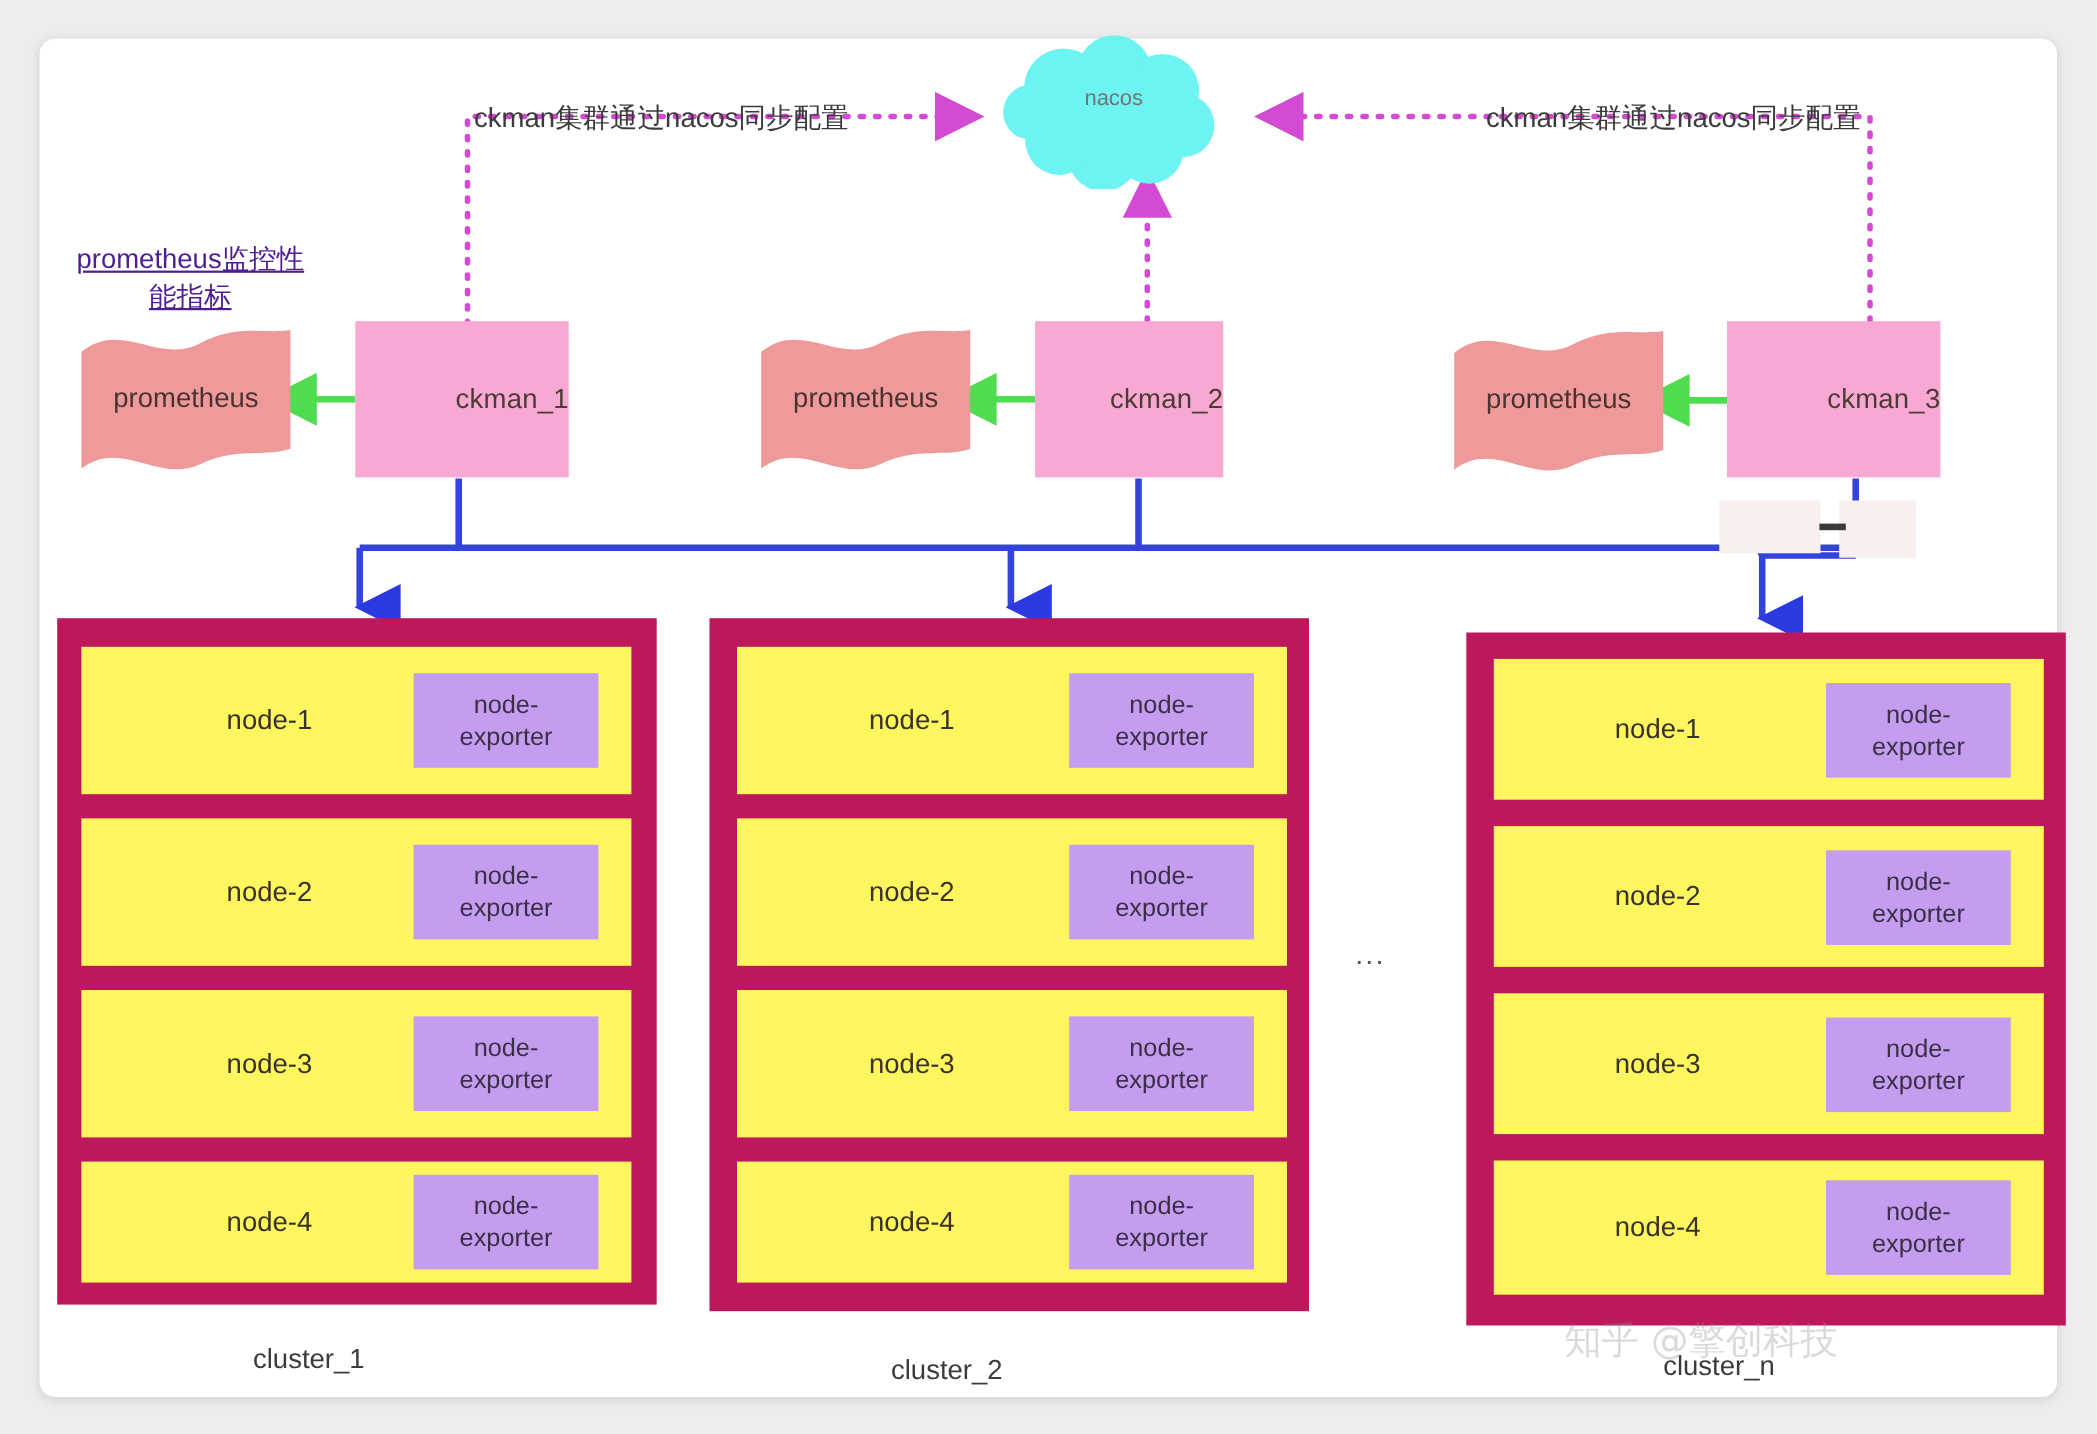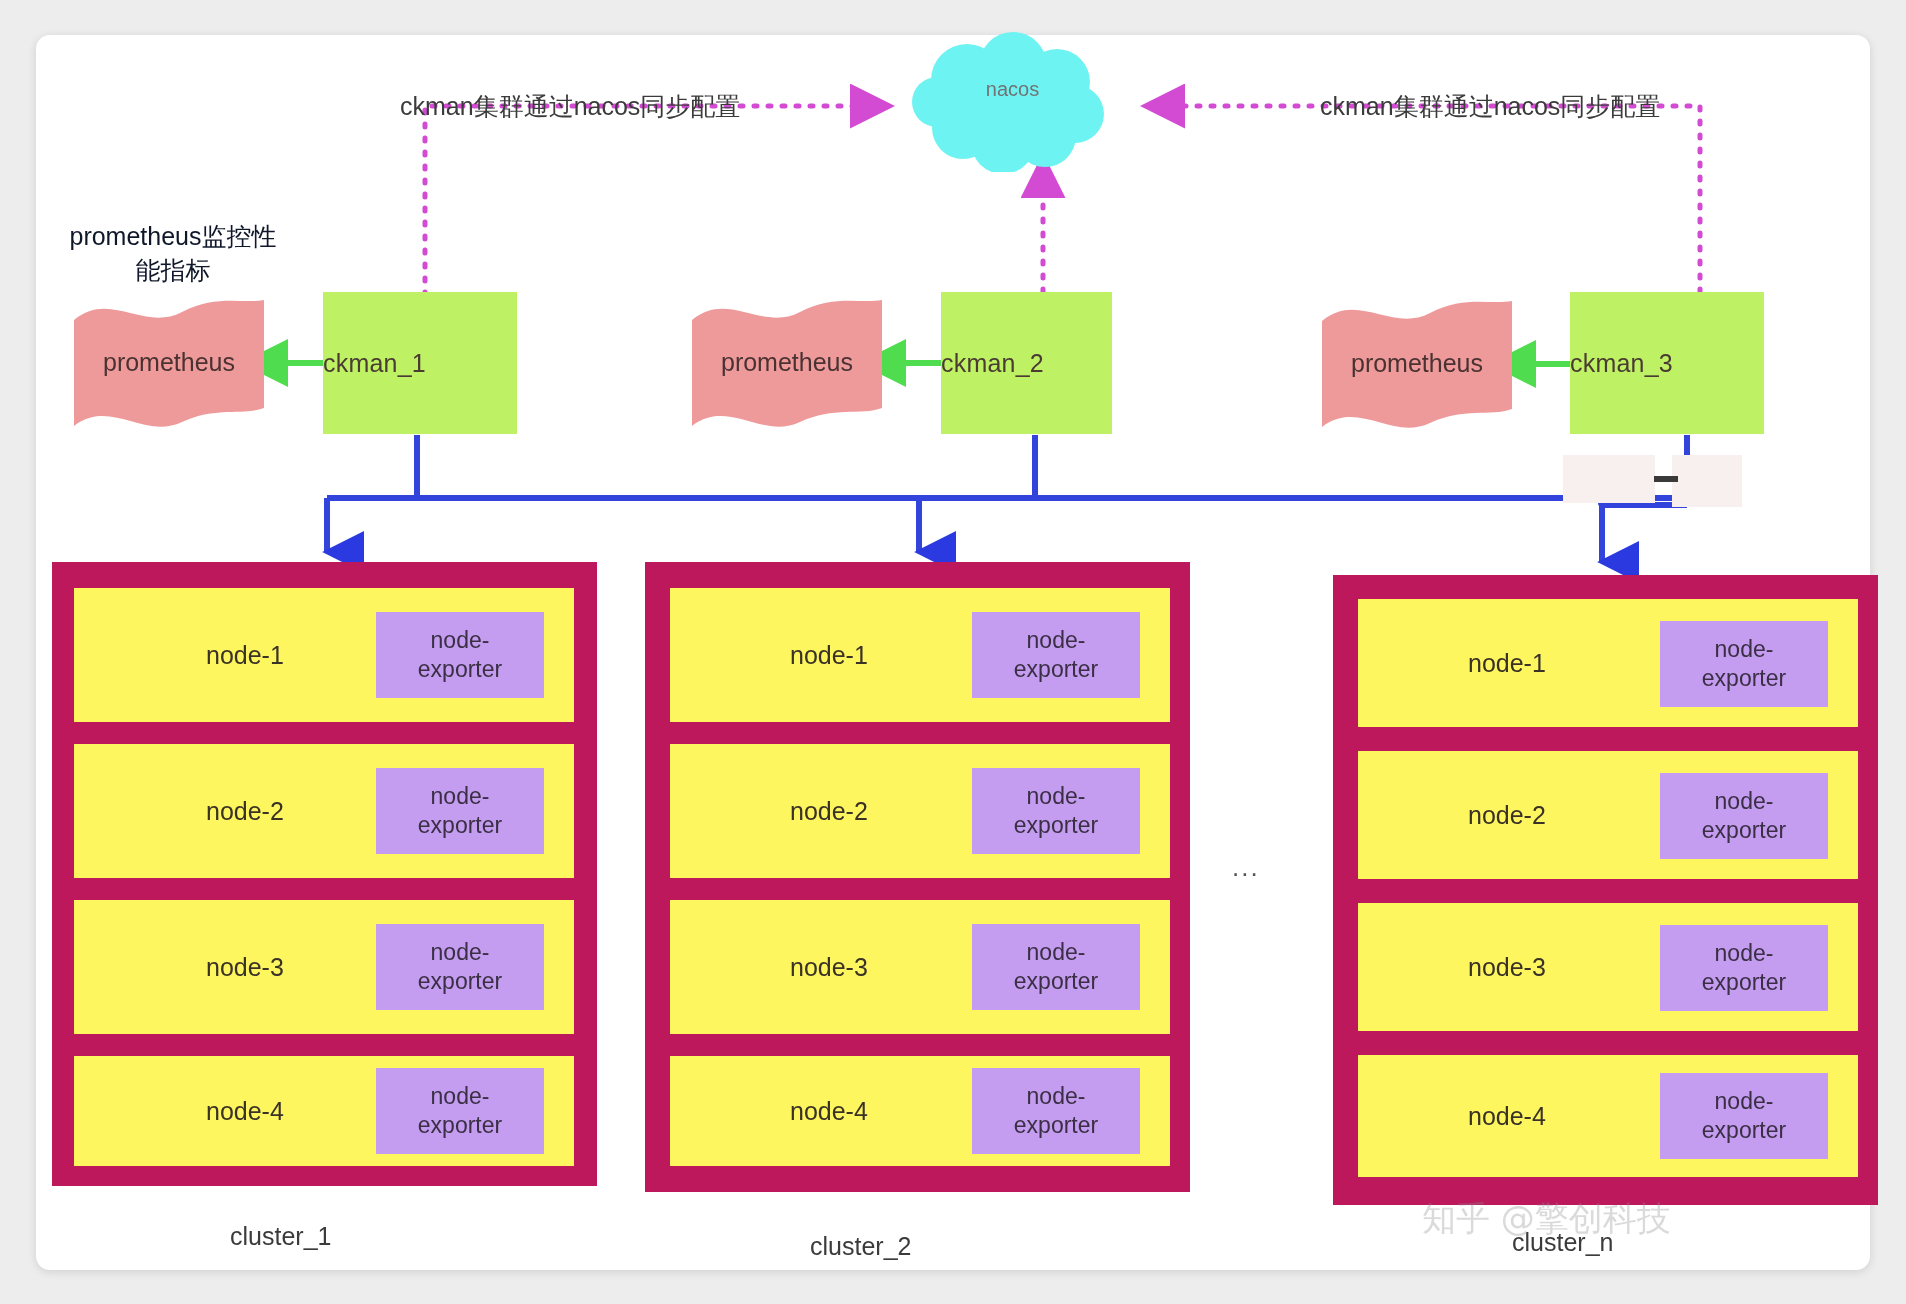--- a/index.html
+++ b/index.html
@@ -29,24 +29,24 @@
     position: absolute;
     left: 0; top: 0;
     width: 1906px;
     height: 1304px;
     pointer-events: none;
   }
 
   
   .ckman {
     position: absolute;
-    background: #bef264;
+    background: #f9a8d4;
     display: flex;
     align-items: center;
-    justify-content: flex-start;
+    justify-content: flex-end;
     color: #4a3b33;
     font-size: 25px;
     letter-spacing: .2px;
   }
   .prom-label {
     position: absolute;
     display: flex;
     align-items: center;
     justify-content: center;
     color: #4a3232;
@@ -66,28 +66,30 @@
     font-size: 20px;
     top: 46px;
   }
 
   
   .note {
     position: absolute;
     color: #3b3b3b;
     font-size: 25px;
     white-space: nowrap;
+    margin-left: 31px;
   }
   .note-multi {
     position: absolute;
-    color: #0f172a;
+    color: #4c1d95;
     font-size: 25px;
     text-align: center;
     line-height: 1.35;
     width: 260px;
+    text-decoration: underline;
   }
 
   
   .cluster {
     position: absolute;
     background: #be185d;
   }
   .node-row {
     position: absolute;
     background: #fdf65e;

